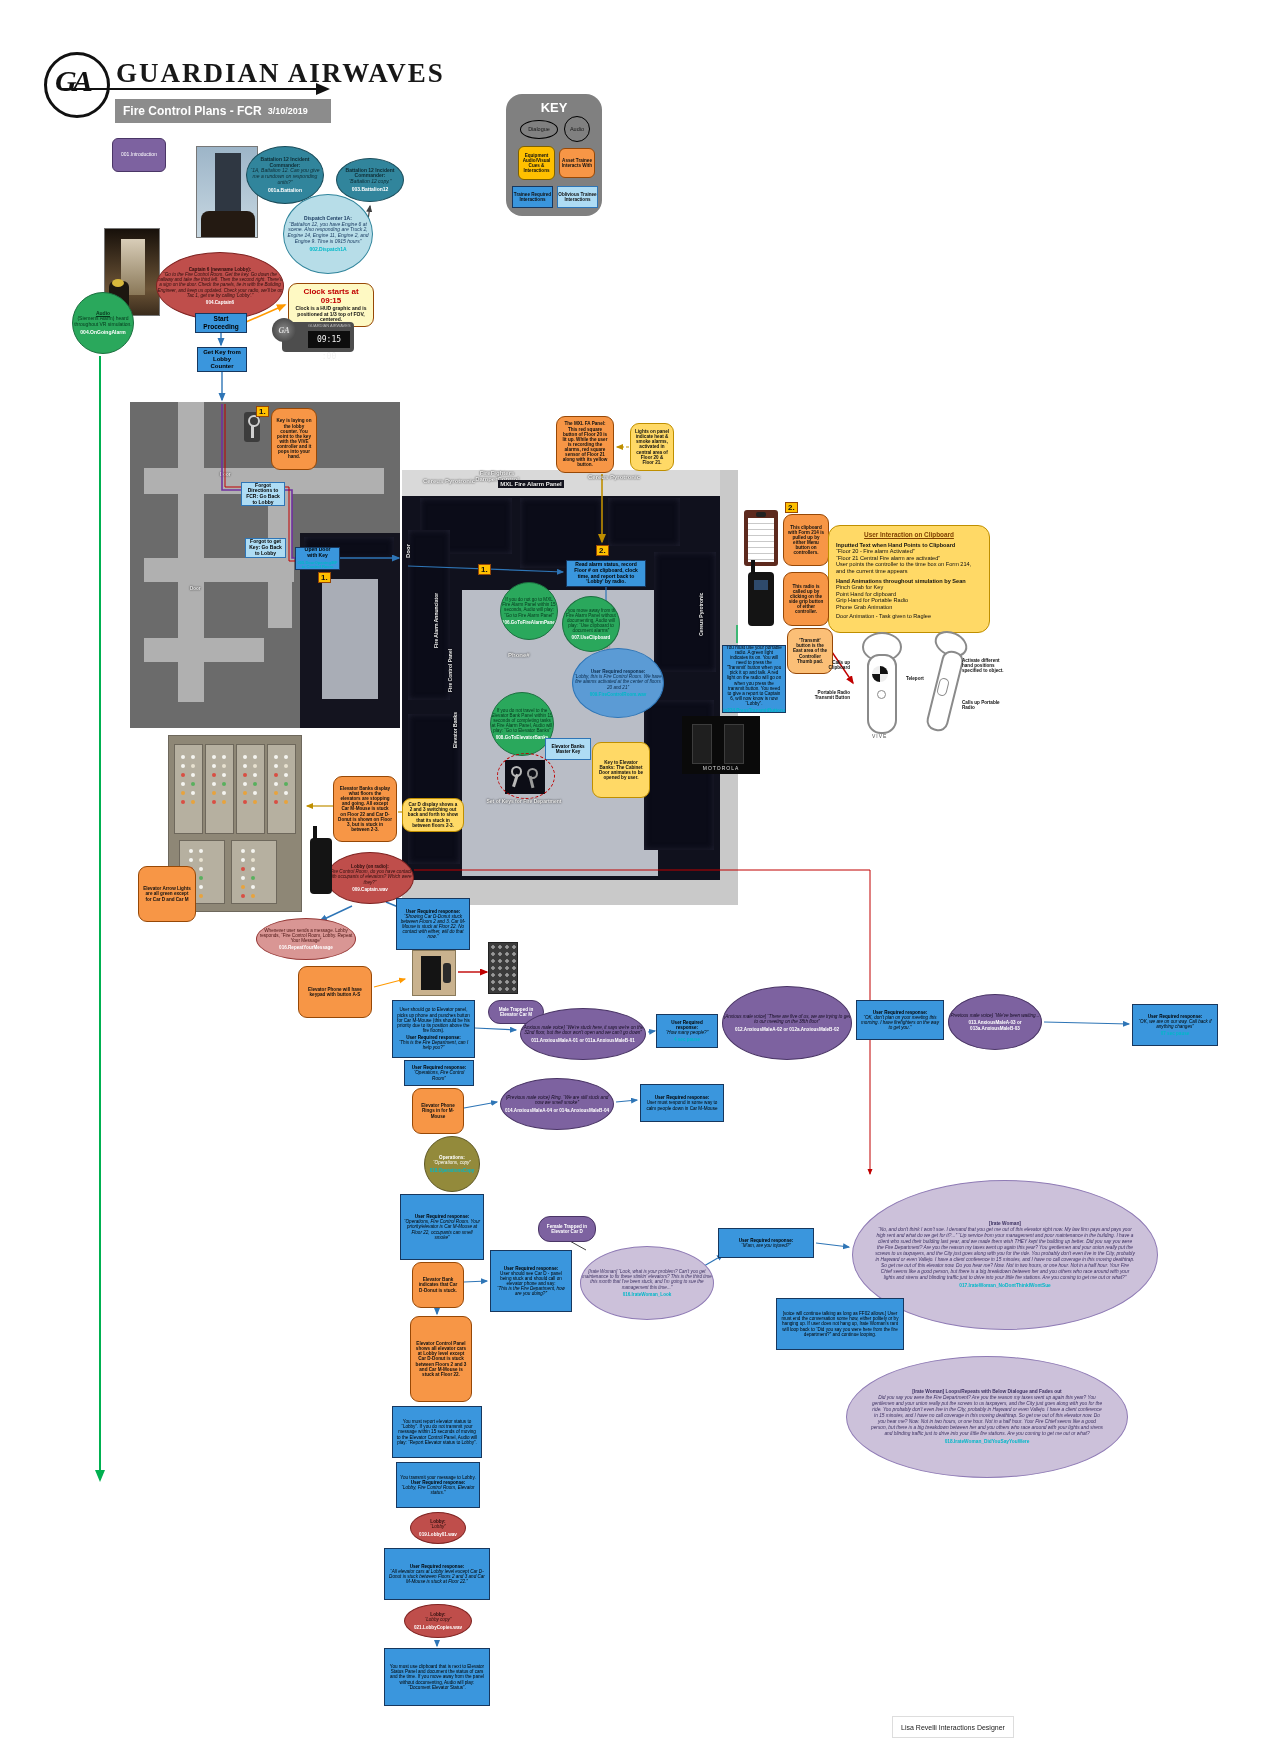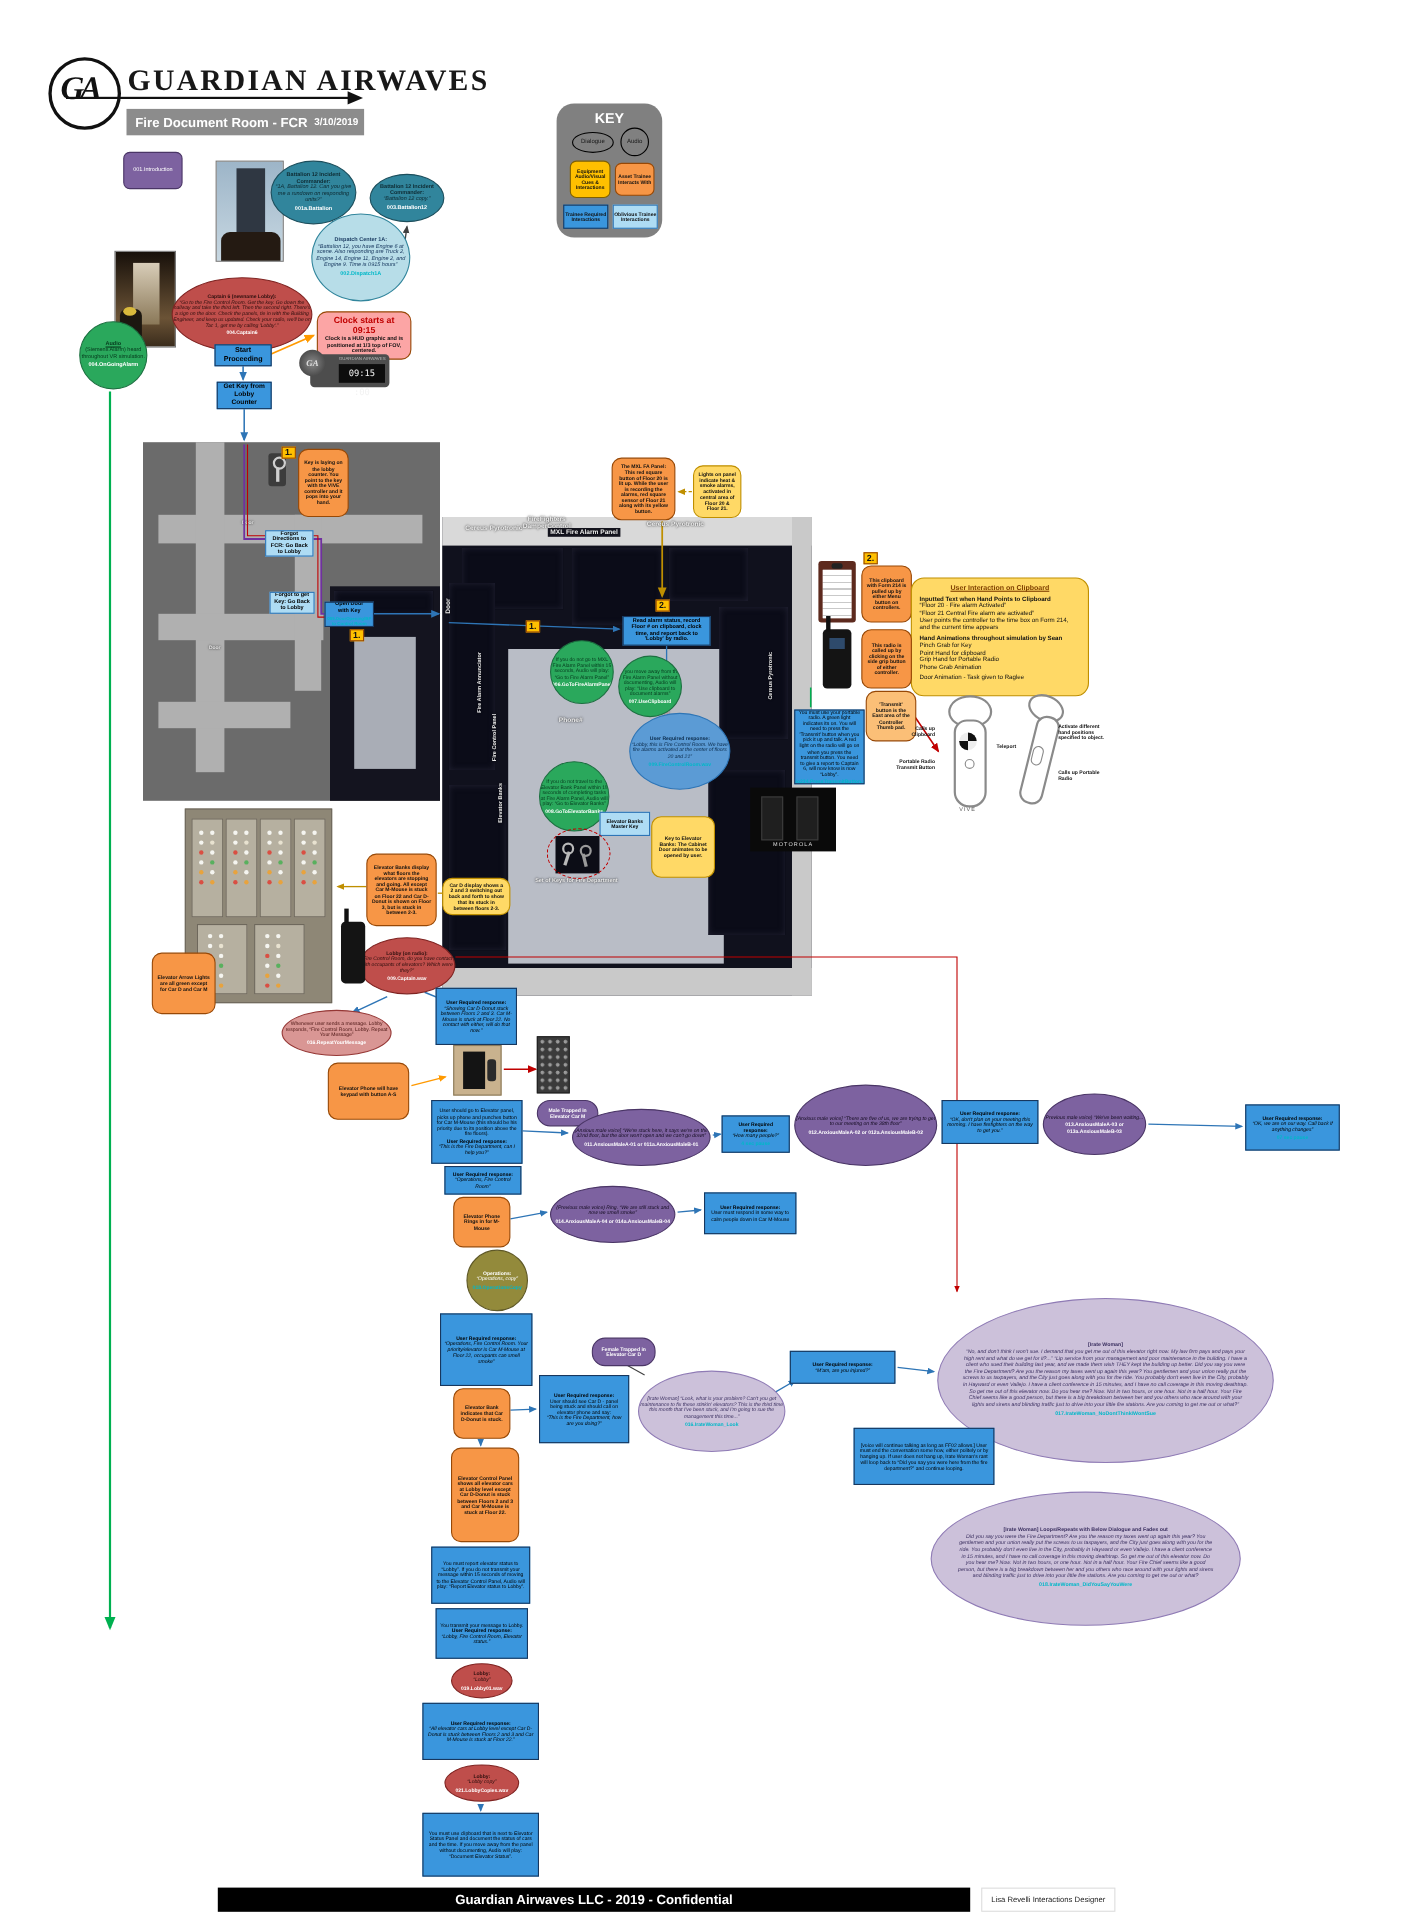--- a/index.html
+++ b/index.html
@@ -103,21 +103,21 @@
 <path d="M222,404 V490 H292 V558 H306" stroke="#7030a0" stroke-width="1.6" fill="none"></path>
 <path d="M225,404 V487 H289 V561 H306" stroke="#c00000" stroke-width="1" fill="none"></path>
 </svg>
 
 <div class="n" style="left:44px;top:52px;width:66px;height:66px;border:3px solid #111;border-radius:50%;background:#fff;z-index:3"></div>
 <div class="n" style="left:55px;top:66px;font:italic bold 30px/1 'Liberation Serif',serif;letter-spacing:-4px;color:#111">GA</div>
 <div class="n brand" style="left:116px;top:58px">GUARDIAN AIRWAVES</div>
 <div class="n" style="left:60px;top:88px;width:260px;height:2px;background:#111"></div>
 <div class="n" style="left:316px;top:83px;width:0;height:0;border-left:14px solid #111;border-top:6px solid transparent;border-bottom:6px solid transparent"></div>
 <div class="n" style="left:115px;top:99px;width:216px;height:24px;background:#8c8c8c;display:flex;align-items:center;padding-left:8px;gap:6px">
-  <span style="color:#fff;font-weight:bold;font-size:12px">Fire Document Room - FCR</span>
+  <span style="color:#fff;font-weight:bold;font-size:12px">Fire Control Plans - FCR</span>
   <span style="color:#fff;font-weight:bold;font-size:9px">3/10/2019</span>
 </div>
 <div class="n ctr" style="left:112px;top:138px;width:54px;height:34px;background:#7d62a0;border:1px solid #4a3566;border-radius:6px;color:#fff;font-size:5px">001.Introduction</div>
 
 <div class="sec" style="left:506px;top:94px;width:96px;height:122px;background:#808080;border-radius:16px"></div>
 <div class="n" style="left:506px;top:100px;width:96px;text-align:center;color:#fff;font-weight:bold;font-size:13px">KEY</div>
 <div class="n ctr ov" style="left:520px;top:120px;width:38px;height:19px;border:1.2px solid #000;color:#1a1a1a;font-size:5.5px">Dialogue</div>
 <div class="n ctr ov" style="left:564px;top:116px;width:26px;height:26px;border:1.2px solid #000;color:#1a1a1a;font-size:5.5px">Audio</div>
 <div class="n ctr xxs" style="left:518px;top:146px;width:37px;height:34px;background:#ffc000;border:1.2px solid #7f6000;border-radius:6px;font-weight:bold">Equipment Audio/Visual Cues &amp; Interactions</div>
 <div class="n ctr xxs" style="left:559px;top:148px;width:36px;height:30px;background:#f79646;border:1.2px solid #974806;border-radius:6px;font-weight:bold">Asset Trainee Interacts With</div>
@@ -151,21 +151,21 @@
 <div class="n ctr ov redov xxs" style="left:156px;top:252px;width:128px;height:68px">
   <span class="t">Captain 6 (newname Lobby):</span>
   <span class="q">“Go to the Fire Control Room. Get the key. Go down the hallway and take the third left. Then the second right. There's a sign on the door. Check the panels, tie in with the Building Engineer, and keep us updated. Check your radio, we'll be on Tac 1, get me by calling 'Lobby'.”</span>
   <span class="fw">004.Captain6</span>
 </div>
 <div class="n ctr ov grn xs" style="left:72px;top:292px;width:62px;height:62px">
   <span class="t u">Audio</span>
   <span>(Siemens Alarm) heard throughout VR simulation.</span>
   <span class="fw">004.OnGoingAlarm</span>
 </div>
-<div class="n ctr ny" style="left:288px;top:283px;width:86px;height:44px;background:#fca5a5;border-color:#974806">
+<div class="n ctr ny" style="left:288px;top:283px;width:86px;height:44px;background:#fef9c3;border-color:#974806">
   <span style="font-weight:bold;font-size:8px;color:#c00000">Clock starts at 09:15</span>
   <span class="xs" style="font-weight:bold">Clock is a HUD graphic and is positioned at 1/3 top of FOV, centered.</span>
 </div>
 <div class="n" style="left:282px;top:322px;width:72px;height:30px;background:#4d4d4d;border-radius:4px">
   <span style="position:absolute;left:26px;top:2px;font-size:4px;color:#bbb">GUARDIAN AIRWAVES</span>
   <span class="lcd" style="position:absolute;left:26px;top:9px;width:42px;height:17px;background:#0d0d0d;color:#f2f2f2;font-size:8px;text-align:center;line-height:17px">09:15 :00</span>
 </div>
 <div class="n ctr" style="left:272px;top:318px;width:24px;height:24px;border-radius:50%;background:radial-gradient(#888,#333);color:#ddd;font:italic bold 8px 'Liberation Serif',serif;z-index:4">GA</div>
 <div class="n ctr bb" style="left:195px;top:313px;width:52px;height:20px;font-weight:bold;font-size:6.5px">Start Proceeding</div>
 <div class="n ctr bb" style="left:197px;top:347px;width:50px;height:25px;font-weight:bold;font-size:6px">Get Key from Lobby Counter</div>
@@ -454,16 +454,15 @@
   <span class="t">User Required response:</span>
   <span class="q">“All elevator cars at Lobby level except Car D-Donut is stuck between Floors 2 and 3 and Car M-Mouse is stuck at Floor 22.”</span>
 </div>
 <div class="n ctr ov redov xxs" style="left:404px;top:1604px;width:68px;height:34px">
   <span class="t">Lobby:</span>
   <span class="q">“Lobby copy”</span>
   <span class="fw">021.LobbyCopies.wav</span>
 </div>
 <div class="n ctr bb xxs" style="left:384px;top:1648px;width:106px;height:58px">You must use clipboard that is next to Elevator Status Panel and document the status of cars and the time. If you move away from the panel without documenting, Audio will play: “Document Elevator Status”.</div>
 
-<div class="n" style="left:198px;top:1716px;width:684px;height:22px;background:#000;color:#fff;font-weight:bold;font-size:12px;text-align:center;line-height:22px">Guardian Airwaves LLC - 2019 - Confidential</div>
 <div class="n" style="left:892px;top:1716px;width:122px;height:22px;background:#fff;border:1px solid #ddd;font-size:7px;text-align:center;line-height:22px;color:#222">Lisa Revelli Interactions Designer</div>
 
 </div>
 
 </body></html>

